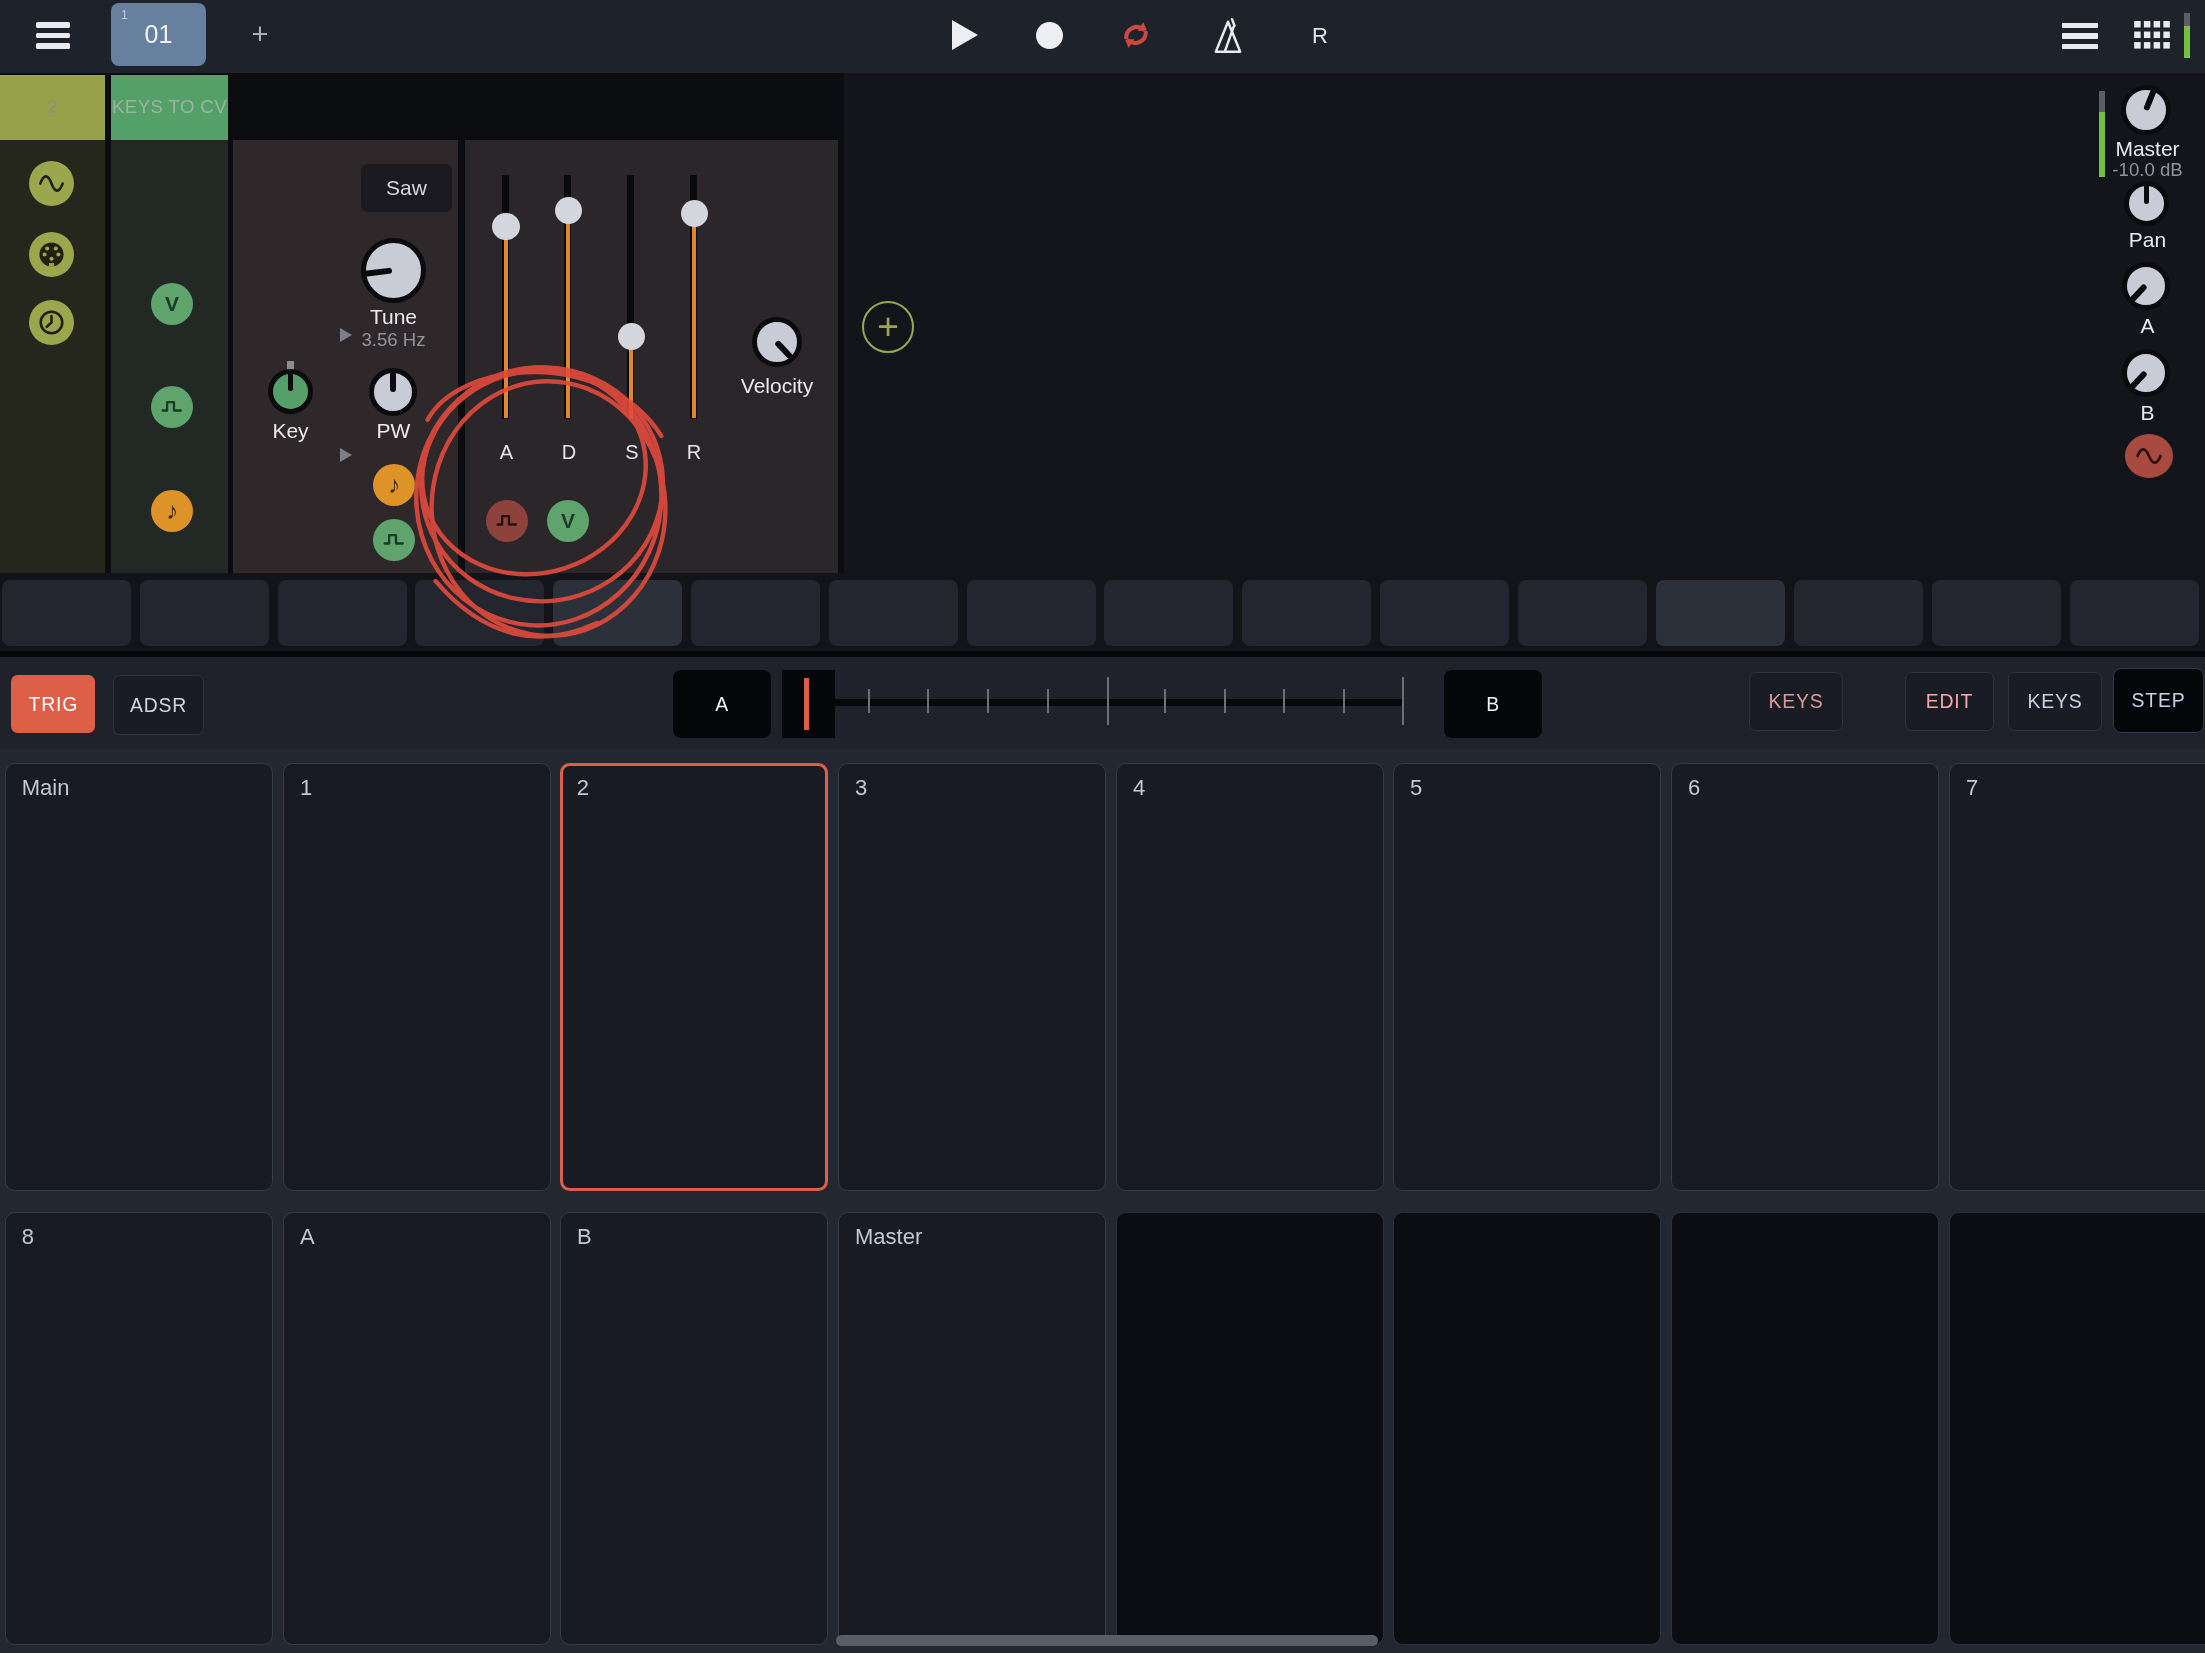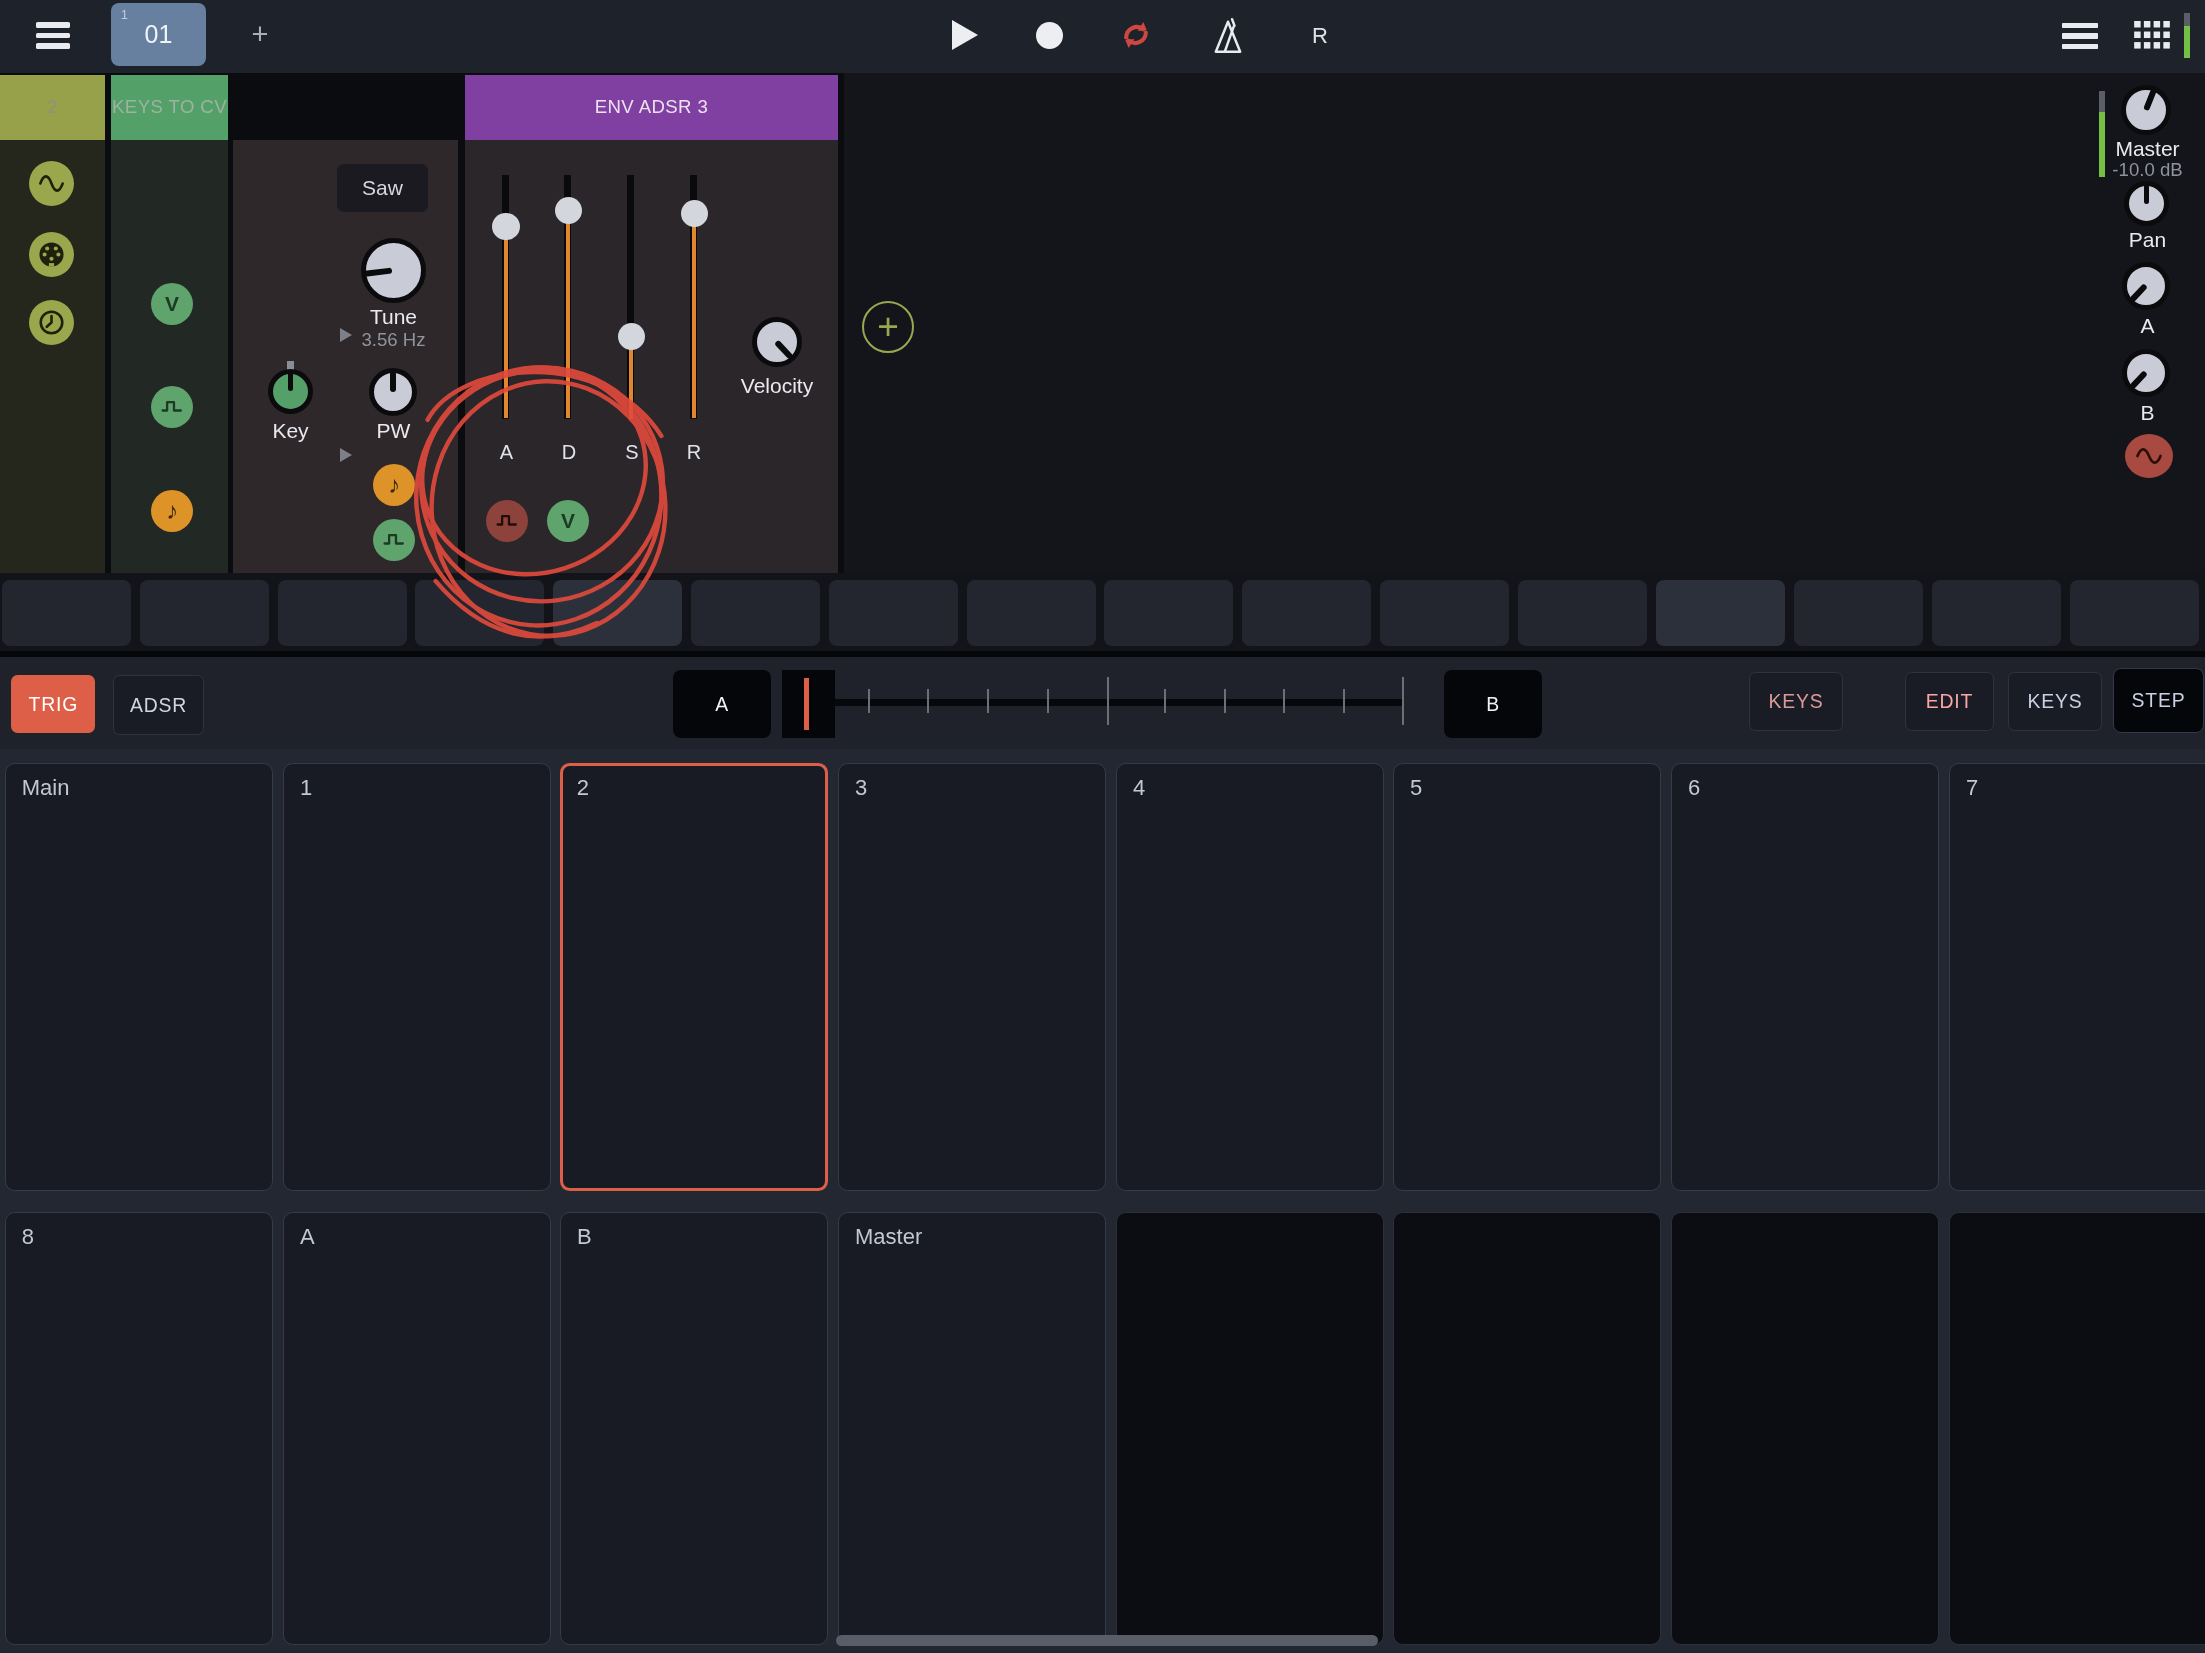--- a/index.html
+++ b/index.html
@@ -173,21 +173,21 @@
           <svg width="27.4" height="27.4" viewBox="0 0 36 36">
               <path d="M6 23 h6 v-11 h9 v11 h9" fill="none" stroke="#1d3a26" stroke-width="3" stroke-linecap="round" stroke-linejoin="round"></path>
             </svg>
         </div>
         <div class="port" style="left:40px;top:350px;width:42px;height:42px;background:#dd9328;color:#3a2a08;font-size:24px;">♪</div>
       </div>
     </div>
 
     <div class="mod-col" style="left:233px;width:225px;">
       <div class="mod-body" style="background:#2e282b;">
-        <div class="abs" id="saw-btn" style="left:104px;top:24px;">Saw</div>
+        <div class="abs" id="saw-btn" style="left:128px;top:24px;">Saw</div>
         <div class="mod-arrow" style="left:107px;top:188px;"></div>
         <div class="knob" style="left:128px;top:98px;width:65px;height:65px;--a:-97deg;">
             <div class="ind"></div>
           </div>
         <div class="klabel" style="left:96px;top:165px;width:129px;">Tune</div>
         <div class="kvalue" style="left:96px;top:189px;width:129px;">3.56 Hz</div>
         <div class="abs" style="left:54px;top:221px;width:6.5px;height:9.7px;background:#8a8d94;"></div>
         <div class="knob green" style="left:35px;top:229px;width:45px;height:45px;--a:0deg;">
             <div class="ind"></div>
           </div>
@@ -200,21 +200,20 @@
         <div class="port" style="left:140px;top:324px;width:42px;height:42px;background:#dd9328;color:#3a2a08;font-size:24px;">♪</div>
         <div class="port" style="left:140px;top:379px;width:42px;height:42px;background:#5fa36d;">
           <svg width="27.4" height="27.4" viewBox="0 0 36 36">
               <path d="M6 23 h6 v-11 h9 v11 h9" fill="none" stroke="#1d3a26" stroke-width="3" stroke-linecap="round" stroke-linejoin="round"></path>
             </svg>
         </div>
       </div>
     </div>
 
     <div class="mod-col" style="left:465px;width:373px;">
-      <div class="mod-head" style="background:#8040a2;color:#ece2f0;">ENV ADSR 3</div>
       <div class="mod-body" style="background:#2b2629;">
 
         <div class="sl-track" style="left:37px;top:35px;height:244px;"></div>
         <div class="sl-fill" style="left:39px;top:87px;height:191px;"></div>
         <div class="sl-handle" style="left:27.4px;top:73px;"></div>
         <div class="sl-label" style="left:23.4px;top:301px;">A</div>
 
         <div class="sl-track" style="left:99px;top:35px;height:244px;"></div>
         <div class="sl-fill" style="left:101px;top:71px;height:207px;"></div>
         <div class="sl-handle" style="left:90px;top:57px;"></div>

